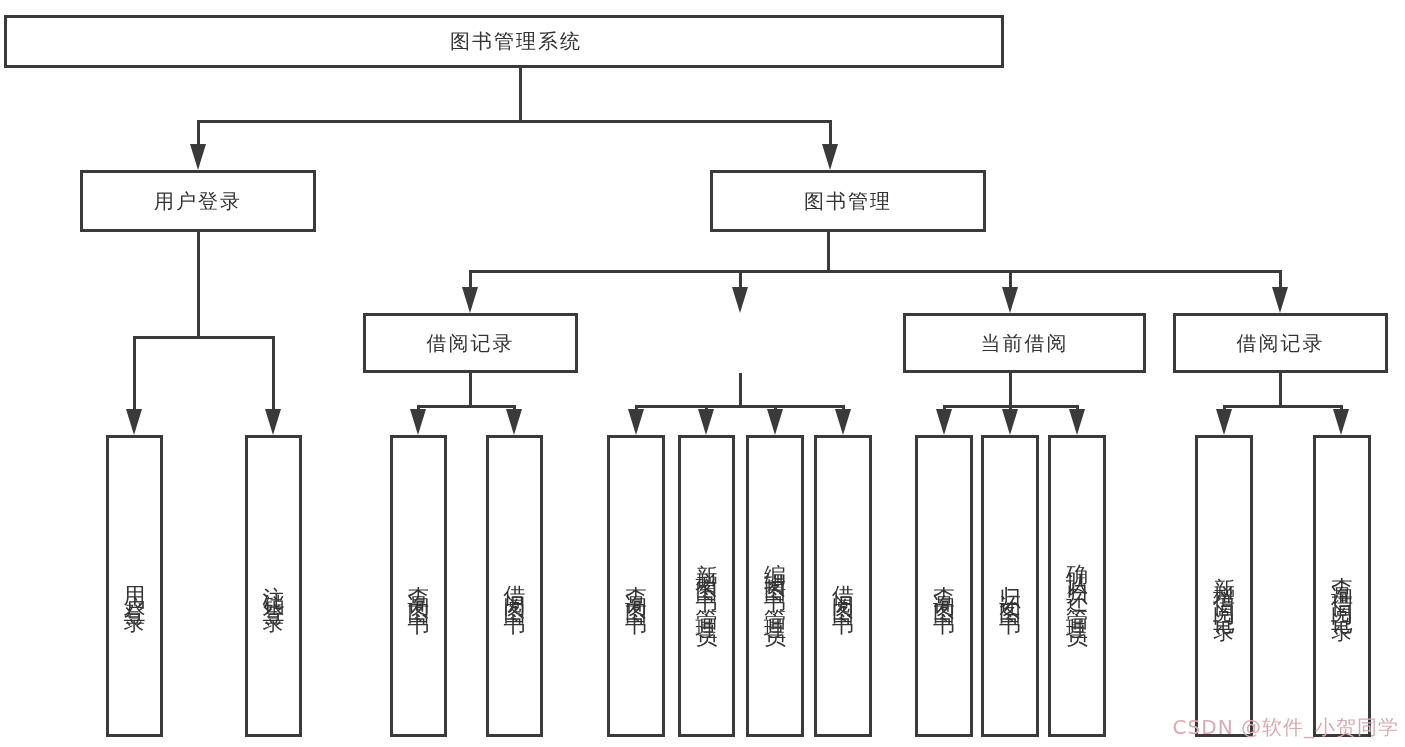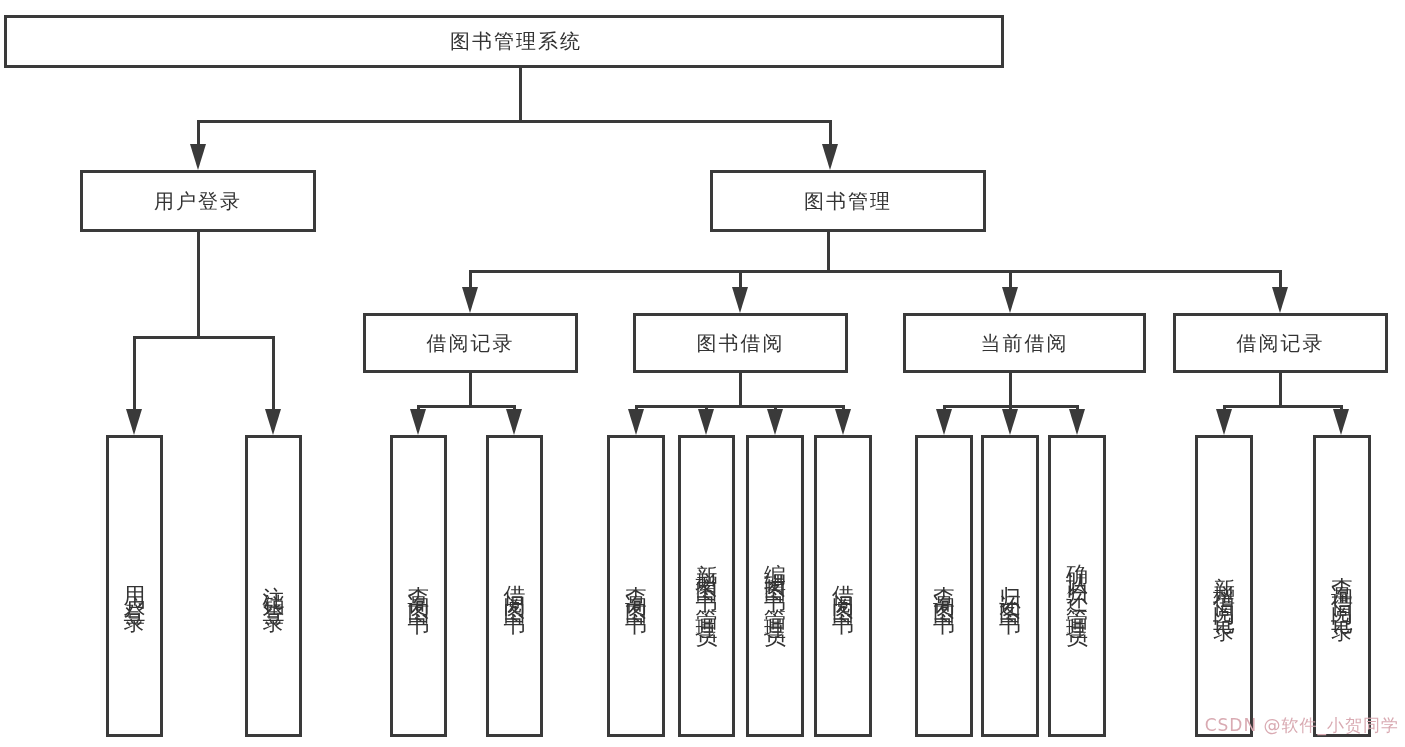--- a/index.html
+++ b/index.html
@@ -36,21 +36,21 @@
     position: absolute;
     width: 0; height: 0;
     border-left: 8px solid transparent;
     border-right: 8px solid transparent;
     border-top: 26px solid #3a3a3a;
   }
   #watermark {
     position: absolute;
     top: 714px;
     right: 6px;
-    font-size: 17px;
+    font-size: 20px;
     letter-spacing: 1px;
     color: #d9aab2;
     z-index: 10;
     white-space: nowrap;
   }
 </style>
 </head>
 <body>
 
 <div id="stage">
@@ -86,23 +86,20 @@
   <div class="arrow" style="left:462px; top:287px;"></div>
   <div class="vl" style="left:739px; top:270px; height:20px;"></div>
   <div class="arrow" style="left:732px; top:287px;"></div>
   <div class="vl" style="left:1009px; top:270px; height:20px;"></div>
   <div class="arrow" style="left:1002px; top:287px;"></div>
   <div class="vl" style="left:1279px; top:270px; height:20px;"></div>
   <div class="arrow" style="left:1272px; top:287px;"></div>
 
   <div class="node h-node" style="left:363px; top:313px; width:215px; height:60px;">
     <span>借阅记录</span>
-  </div>
-  <div class="node h-node" style="left:633px; top:313px; width:215px; height:60px;">
-    <span>图书借阅</span>
   </div>
   <div class="node h-node" style="left:903px; top:313px; width:243px; height:60px;">
     <span>当前借阅</span>
   </div>
   <div class="node h-node" style="left:1173px; top:313px; width:215px; height:60px;">
     <span>借阅记录</span>
   </div>
 
   <div class="vl" style="left:469px; top:373px; height:32px;"></div>
   <div class="hl" style="left:417px; top:405px; width:99px;"></div>

